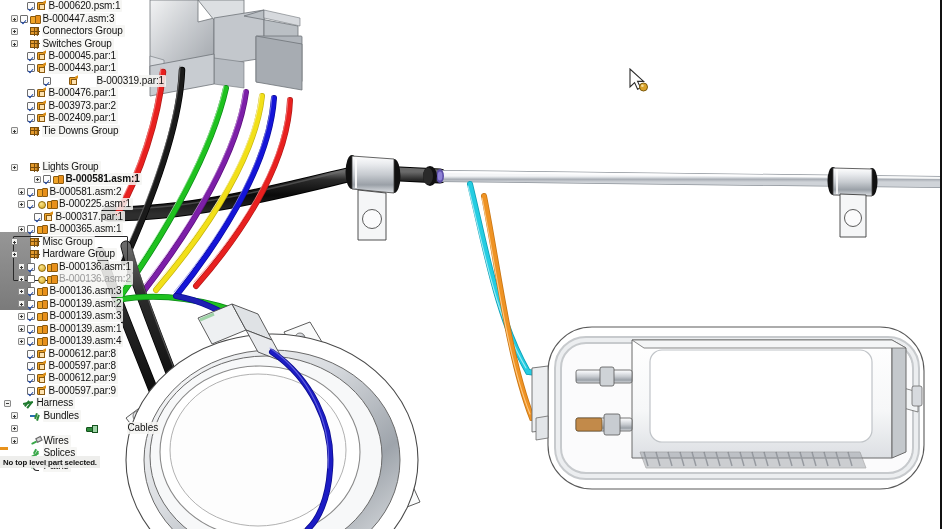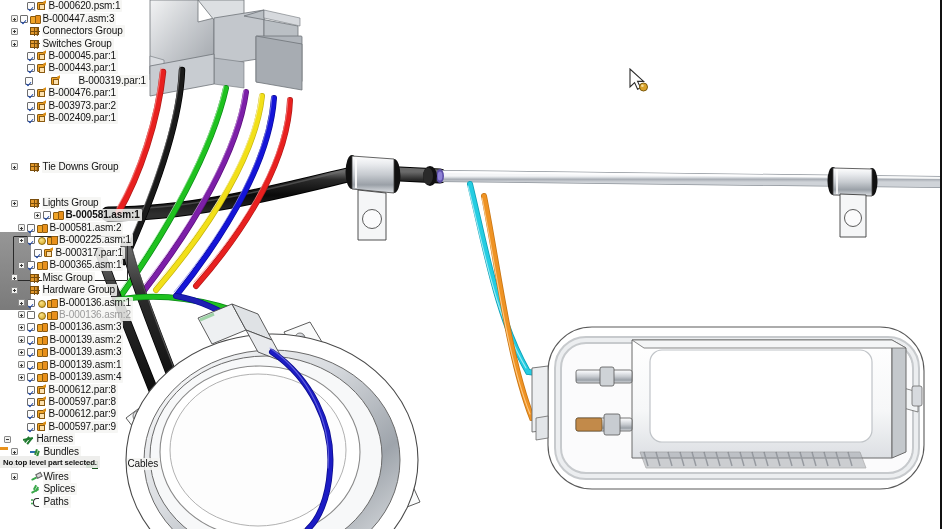--- a/index.html
+++ b/index.html
@@ -471,21 +471,21 @@
           <span class="chk on"></span>
           <span class="ic ic-part skew"></span>
           <span class="lbl">B-000045.par:1</span>
         </div>
         <div class="row" style="padding-left: 18px;">
           <span class="expander none"></span>
           <span class="chk on"></span>
           <span class="ic ic-part skew"></span>
           <span class="lbl">B-000443.par:1</span>
         </div>
-        <div class="row" style=" gap: 16px;">
+        <div class="row" style="padding-left: 18px; gap: 16px;">
           <span class="expander none"></span>
           <span class="chk on"></span>
           <span class="ic ic-part skew"></span>
           <span class="lbl">B-000319.par:1</span>
         </div>
         <div class="row" style="padding-left: 18px;">
           <span class="expander none"></span>
           <span class="chk on"></span>
           <span class="ic ic-part skew"></span>
           <span class="lbl">B-000476.par:1</span>
@@ -495,21 +495,21 @@
           <span class="chk on"></span>
           <span class="ic ic-part skew"></span>
           <span class="lbl">B-003973.par:2</span>
         </div>
         <div class="row" style="padding-left: 18px;">
           <span class="expander none"></span>
           <span class="chk on"></span>
           <span class="ic ic-part skew"></span>
           <span class="lbl">B-002409.par:1</span>
         </div>
-        <div class="row" style="padding-left: 11px; margin-top: 36px;">
+        <div class="row" style="padding-left: 11px;">
           <span class="expander plus"></span>
           <span class="chk hidden-slot"></span>
           <span class="ic ic-group"></span>
           <span class="lbl">Tie Downs Group</span>
         </div>
         <div class="row" style="padding-left: 11px; margin-top: 24px;">
           <span class="expander plus"></span>
           <span class="chk hidden-slot"></span>
           <span class="ic ic-group"></span>
           <span class="lbl">Lights Group</span>

